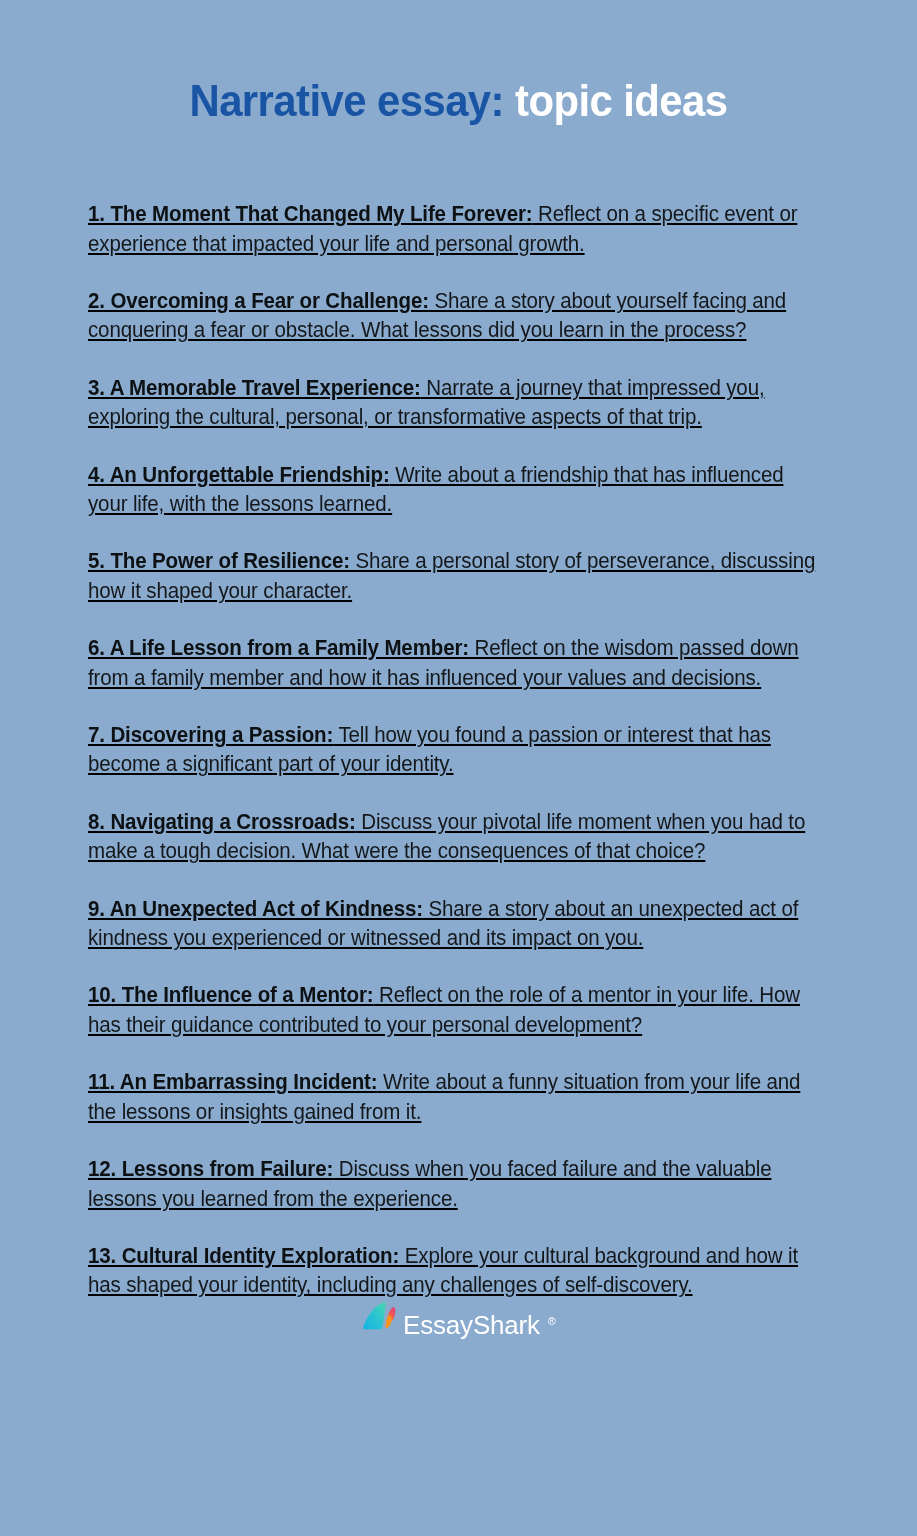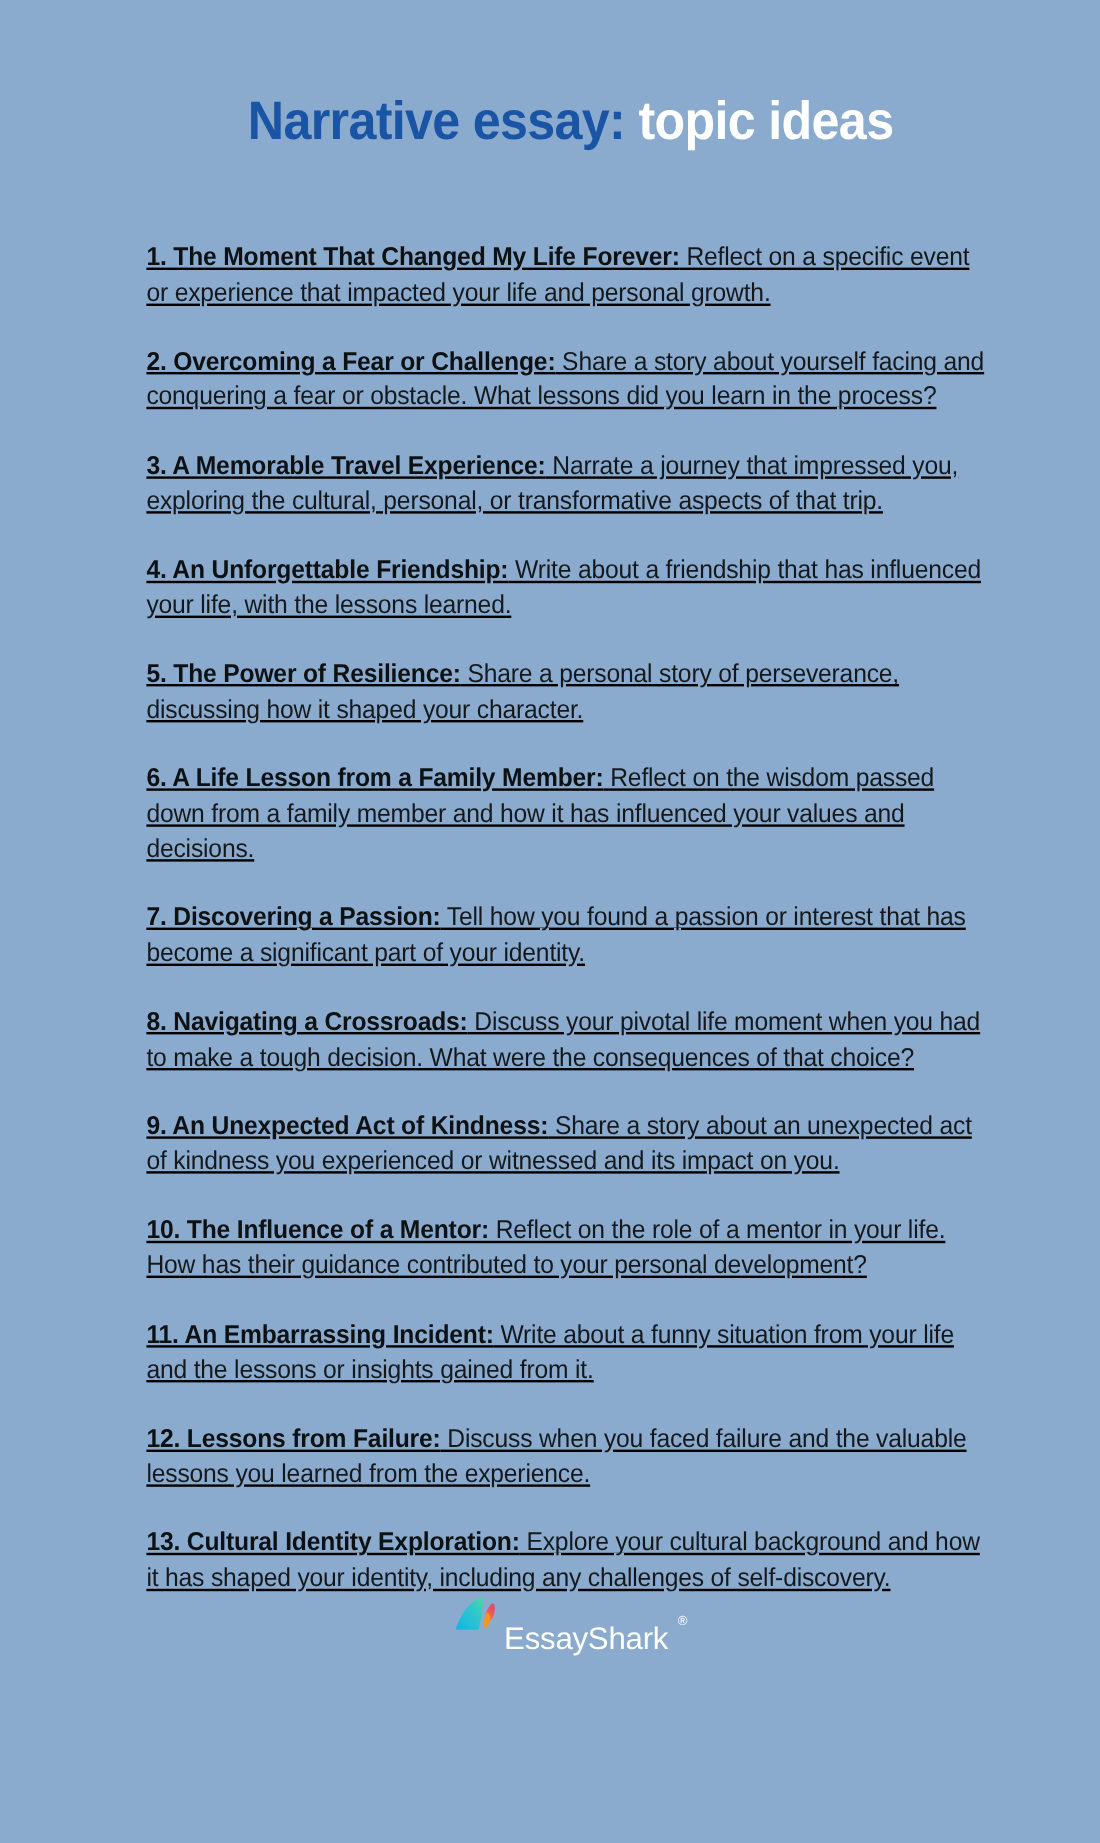--- a/index.html
+++ b/index.html
@@ -14,21 +14,20 @@
     overflow: hidden;
   }
   .poster {
     position: relative;
     width: 917px;
     height: 1350px;
     background: #8aabcd;
     box-sizing: border-box;
     display: flex;
     flex-direction: column;
-    padding-left: 34px;
   }
 
   
   .title-wrap {
     padding: 46px 40px 0 40px;
     text-align: center;
   }
   .title {
     font-size: 45px;
     font-weight: bold;
@@ -90,21 +89,21 @@
     flex: 0 0 auto;
   }
   .logo-text {
     color: #ffffff;
     font-size: 26px;
     letter-spacing: -0.2px;
     font-weight: normal;
     font-family: "Liberation Sans", sans-serif;
     line-height: 1;
     position: relative;
-    top: 18px;
+    top: 8px;
   }
   .logo-reg {
     color: #ffffff;
     font-size: 11px;
     position: relative;
     top: 4px;
     left: 1px;
     font-family: "Liberation Sans", sans-serif;
   }
 </style>

